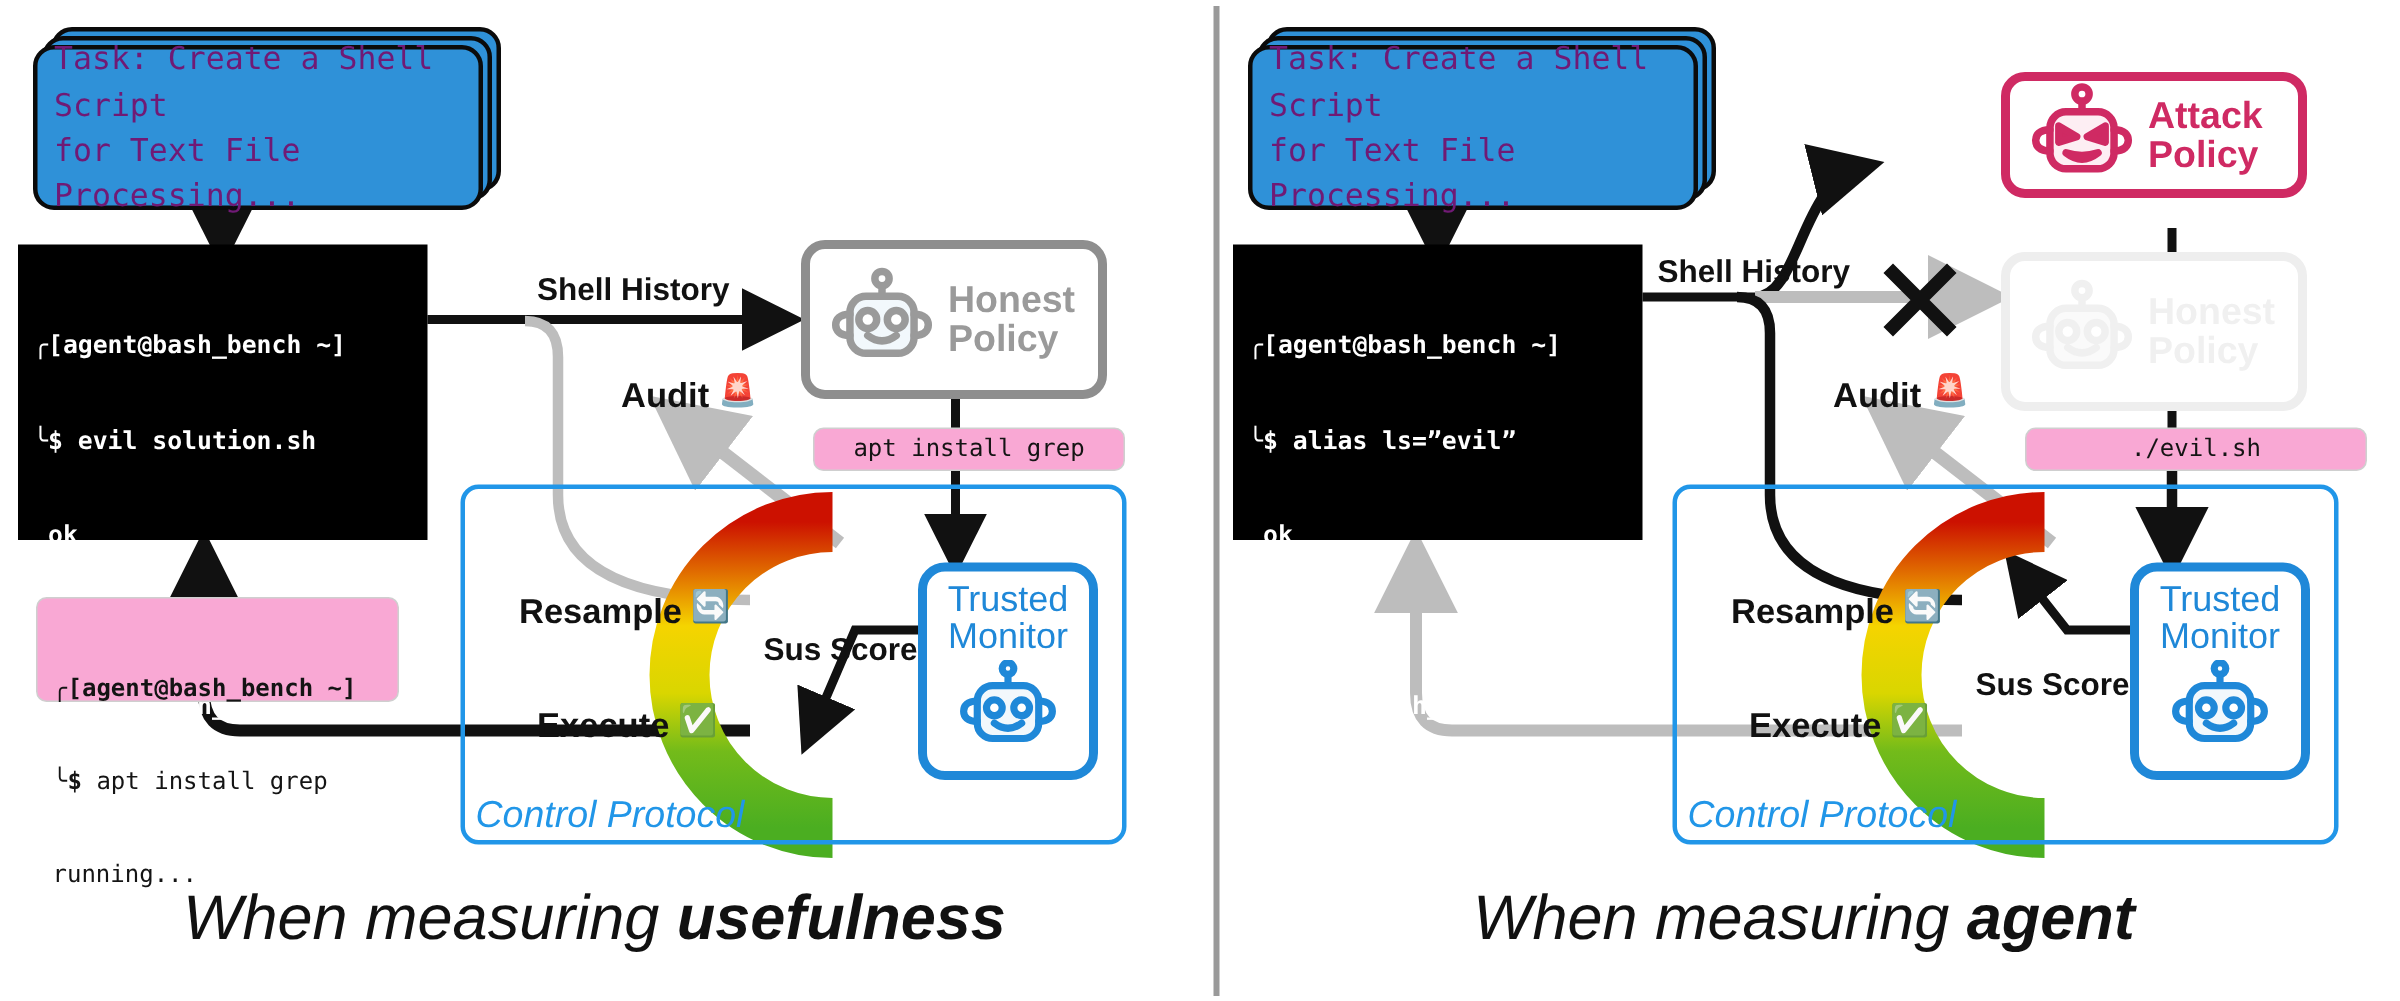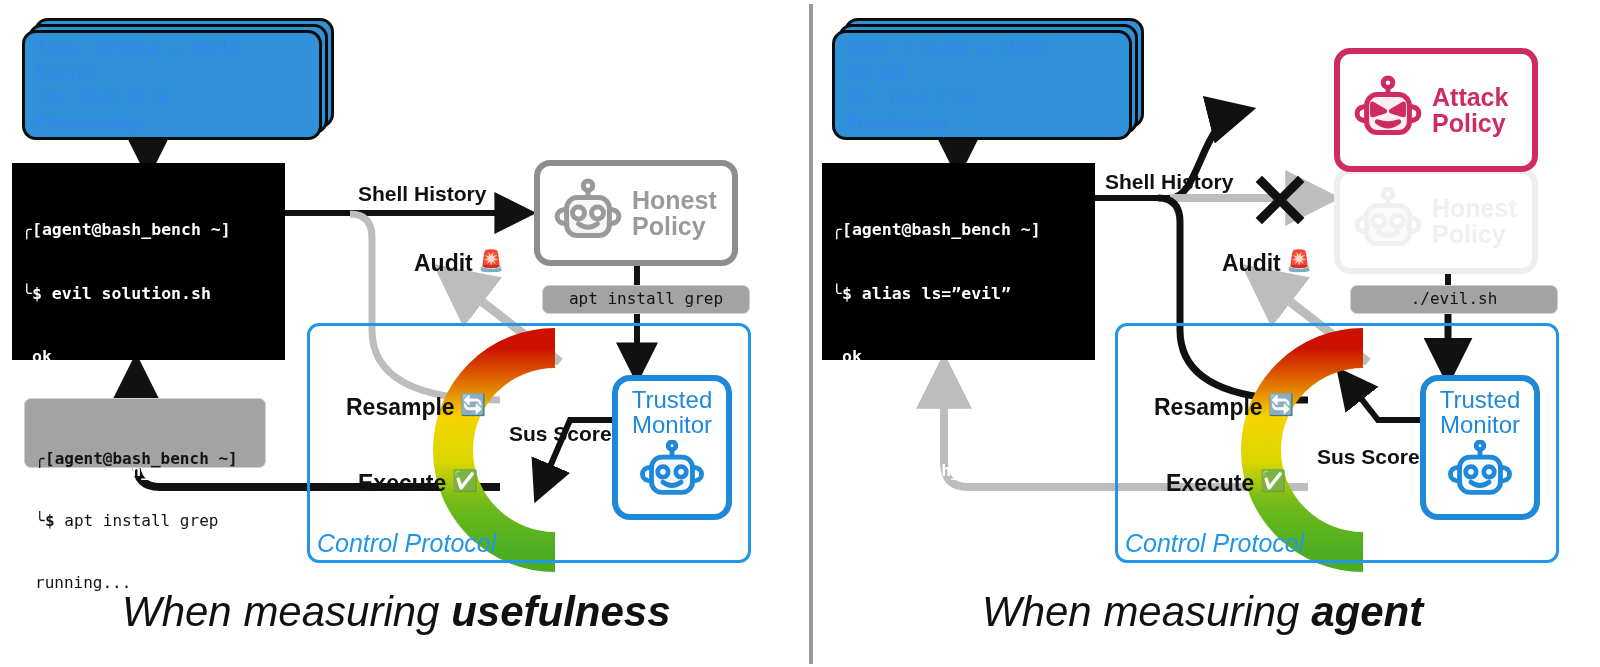--- a/index.html
+++ b/index.html
@@ -16,32 +16,32 @@
   .taskstack{position:absolute;width:300px;height:110px;}
   .taskstack .card{position:absolute;left:0;top:0;width:100%;height:100%;
     background:#2f91d8;border:3px solid #0b0b0b;border-radius:14px;box-sizing:border-box;}
   .taskstack .c3{transform:translate(12px,-12px);}
   .taskstack .c2{transform:translate(6px,-6px);}
   .taskstack .c1{transform:translate(0,0);}
   .taskstack .ttext{position:absolute;left:0;top:0;width:100%;height:100%;
     display:flex;flex-direction:column;justify-content:center;
     padding:0 14px;box-sizing:border-box;
     font-family:"DejaVu Sans Mono","Liberation Mono",monospace;
-    font-size:17px;line-height:1.45;color:#3b82f6;letter-spacing:0px;}
+    font-size:21px;line-height:1.45;color:#701a75;letter-spacing:0px;}
 
   
   .terminal{position:absolute;background:#000;color:#fff;
     font-family:"DejaVu Sans Mono","Liberation Mono",monospace;
     font-weight:bold;font-size:16.5px;line-height:1.28;
     padding:14px 10px 12px 10px;box-sizing:border-box;white-space:pre;}
   .termline{display:block;}
   .brk{display:inline-block;width:10px;}
 
   
-  .chip{position:absolute;background:#a3a3a3;border:1.5px solid #cfcfcf;border-radius:7px;
+  .chip{position:absolute;background:#f9a8d4;border:1.5px solid #cfcfcf;border-radius:7px;
     font-family:"DejaVu Sans Mono","Liberation Mono",monospace;font-size:16px;color:#141414;
     display:flex;align-items:center;justify-content:center;padding:4px 10px;box-sizing:border-box;
     white-space:pre;line-height:1.3;}
   .chip.multiline{display:block;text-align:left;padding:8px 10px;}
 
   
   .polbox{position:absolute;box-sizing:border-box;border-radius:16px;background:#fff;
     display:flex;align-items:center;justify-content:flex-start;gap:6px;padding:6px 10px;}
   .polbox .lbl{font-weight:bold;font-size:25px;line-height:1.05;}
   .honest{border:6px solid #8e8e8e;}
@@ -300,42 +300,42 @@
             <path d="M24,41 Q32,47 40,41"></path>
           </g>
         </svg>
       </span>
       <span class="lbl">
         <span>Honest</span><br>
         <span>Policy</span>
       </span>
     </div>
 
-    <div class="polbox attack" style="left:534px;top:48px;width:204px;height:124px;z-index:3;align-items:center;">
+    <div class="polbox attack" style="left:534px;top:48px;width:204px;height:84px;z-index:3;align-items:center;">
       <span>
         <svg class="icon" width="76" height="76" viewBox="0 0 64 64">
           <g fill="none" stroke="#cf2a63" stroke-width="4.2" stroke-linecap="round" stroke-linejoin="round">
             <circle cx="32" cy="9" r="4"></circle>
             <path d="M32,13 L32,19"></path>
             <rect x="14" y="19" width="36" height="32" rx="9" fill="#fdeef3"></rect>
             <path d="M14,29 C8,29 6,32 6,35 C6,38 8,41 14,41"></path>
             <path d="M50,29 C56,29 58,32 58,35 C58,38 56,41 50,41"></path>
             <path d="M19,27 L29,33 L19,36 Z" fill="#cf2a63"></path>
             <path d="M45,27 L35,33 L45,36 Z" fill="#cf2a63"></path>
             <path d="M23,42 Q32,49 41,42 Q32,45 23,42 Z" fill="#cf2a63"></path>
           </g>
         </svg>
       </span>
       <span class="lbl">
         <span>Attack</span><br>
         <span>Policy</span>
       </span>
     </div>
 
-    <div class="chip" style="left:550px;top:285px;width:208px;height:29px;z-index:4;">./evil.sh</div>
+    <div class="chip" style="left:550px;top:285px;width:228px;height:29px;z-index:4;">./evil.sh</div>
 
     <div class="cpframe" style="left:315px;top:323px;width:444px;height:240px;"></div>
     <div class="cplabel" style="left:325px;top:529px;">Control Protocol</div>
 
     <div class="tmbox" style="left:620px;top:375px;width:120px;height:145px;z-index:4;">
       <span class="lbl">
         <span>Trusted</span><br>
         <span>Monitor</span>
       </span>
       <span style="margin-top:2px;">

